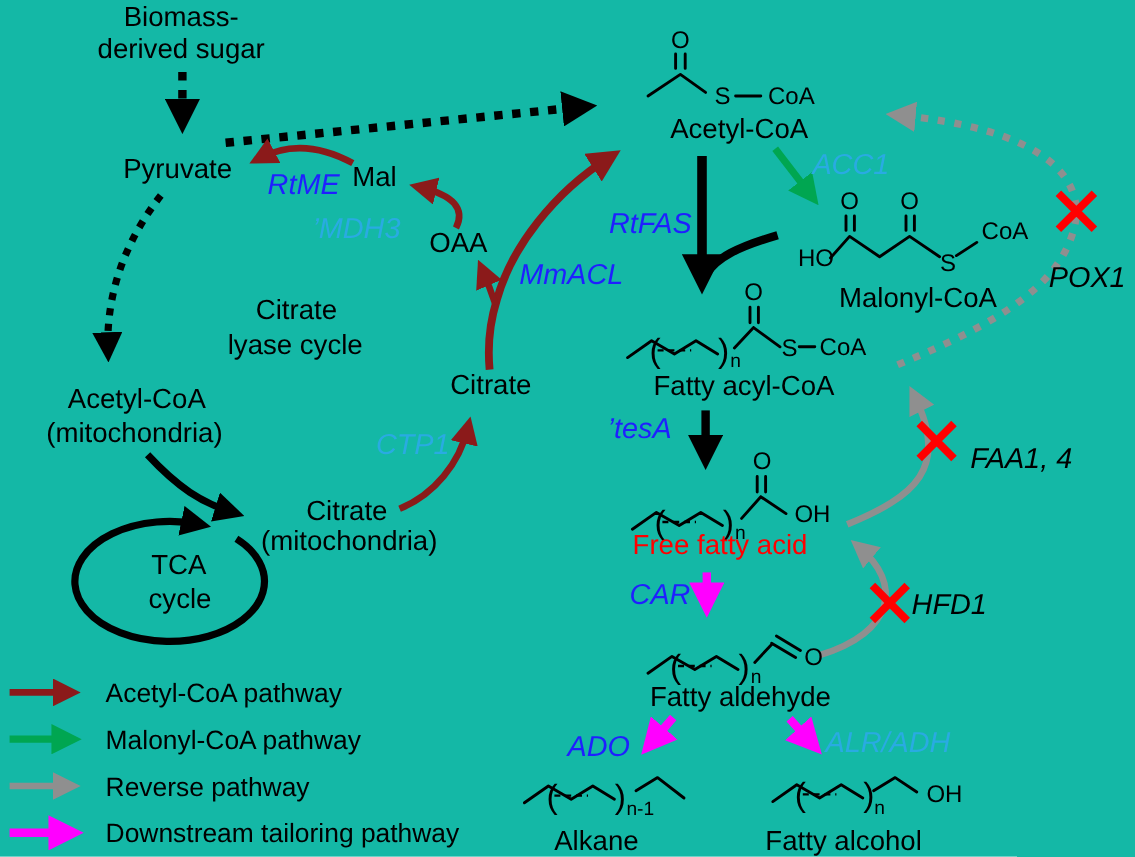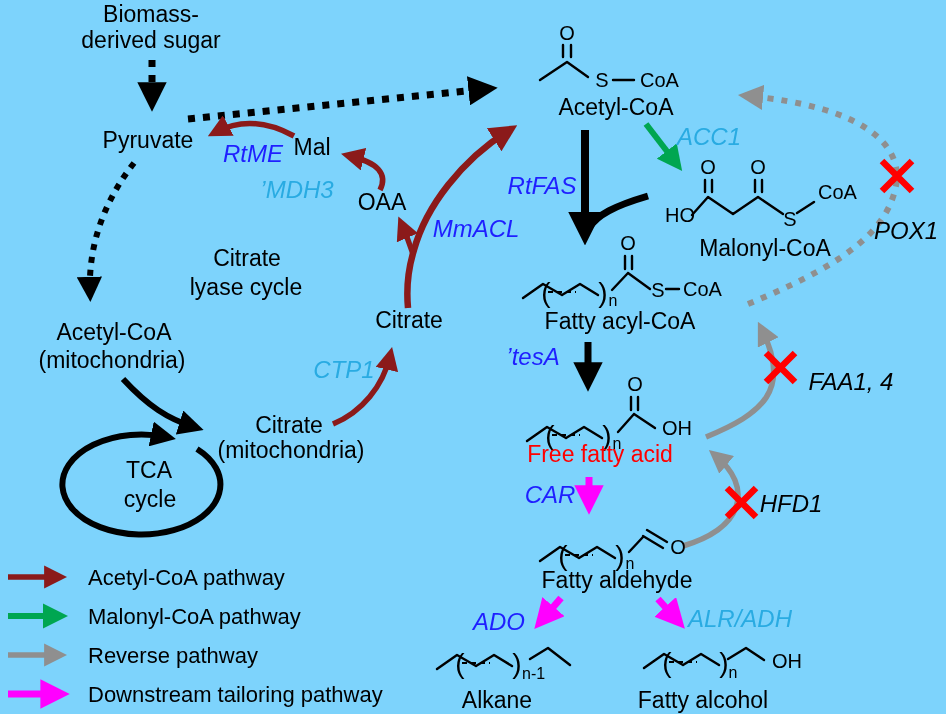--- a/index.html
+++ b/index.html
@@ -1,16 +1,16 @@
 <!DOCTYPE html>
 <html><head>
 <meta charset="utf-8">
 <style>
   html,body { margin:0; padding:0; background:#ffffff; }
-  .stage { width:946px; height:714px; position:relative; background:#7dd3fc; overflow:hidden; }
+  .stage { width:946px; height:714px; position:relative; background:#14b8a6; overflow:hidden; }
   svg { display:block; }
   text { font-family:"Liberation Sans","DejaVu Sans",sans-serif; fill:#000; text-anchor:middle; }
   .lbl   { font-size:23px; }
   .atom  { font-size:20px; }
   .paren { font-size:28px; }
   .sub   { font-size:16px; }
   .leg   { font-size:22px; text-anchor:start; }
   .ts    { text-anchor:start; }
   .enzB  { font-size:24px; font-style:italic; fill:#1f1fff; }
   .enzC  { font-size:24px; font-style:italic; fill:#29abe2; }

